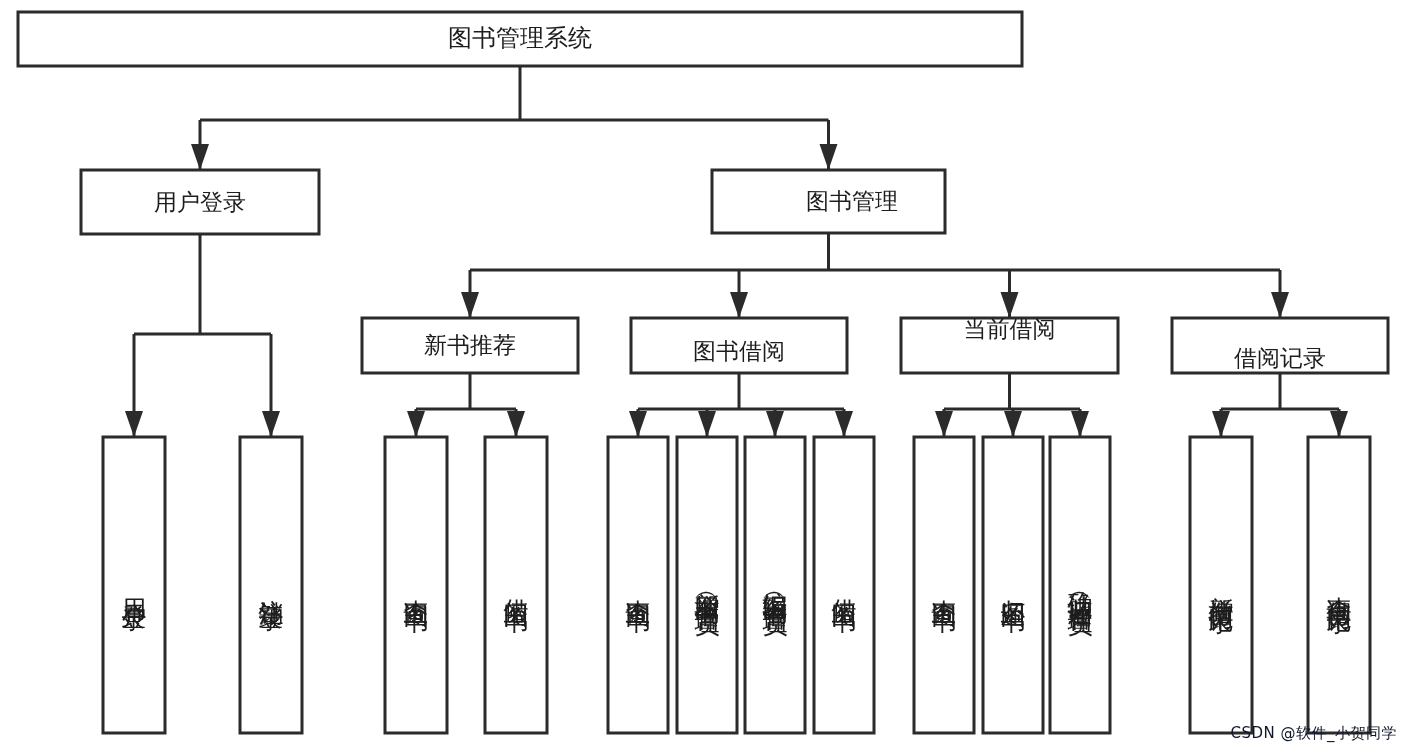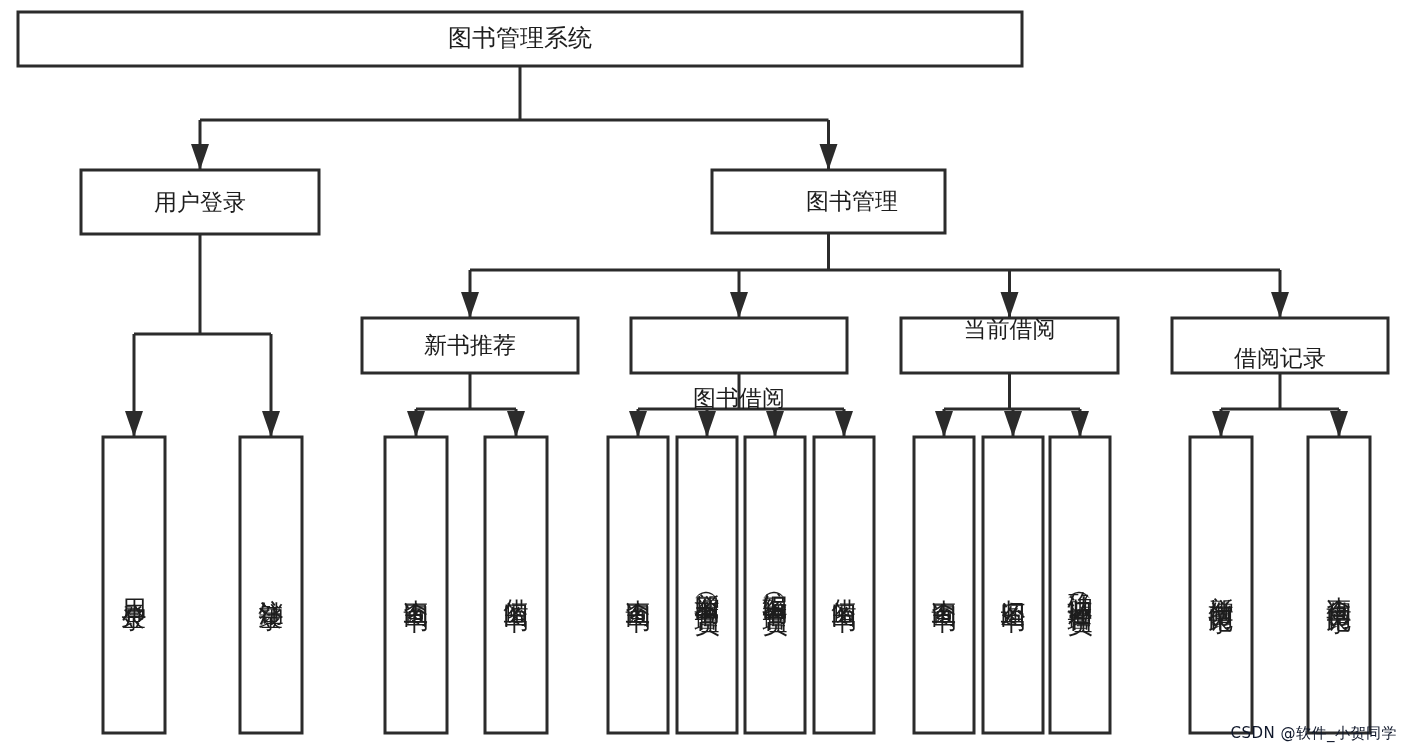--- a/index.html
+++ b/index.html
@@ -159,21 +159,21 @@
         <rect x="1190" y="437" width="62" height="296" class="node-box"></rect>
         <rect x="1308" y="437" width="62" height="296" class="node-box"></rect>
       </g>
   </svg>
 
   <div id="labels-layer">
       <div class="node-label horizontal lbl-root" style="left: 18px; top: 12px; width: 1004px; height: 54px;">图书管理系统</div>
       <div class="node-label horizontal lbl-l1" style="left: 81px; top: 170px; width: 238px; height: 64px;">用户登录</div>
       <div class="node-label horizontal lbl-l1" style="left: 712px; top: 170px; width: 280px; height: 63px;">图书管理</div>
       <div class="node-label horizontal lbl-l2" style="left: 362px; top: 318px; width: 216px; height: 55px;">新书推荐</div>
-      <div class="node-label horizontal lbl-l2" style="left: 631px; top: 318px; width: 216px; height: 66px; margin-top: 47px;">图书借阅</div>
+      <div class="node-label horizontal lbl-l2" style="left: 631px; top: 318px; width: 216px; height: 66px;">图书借阅</div>
       <div class="node-label horizontal lbl-l2" style="left: 901px; top: 302px; width: 217px; height: 55px;">当前借阅</div>
       <div class="node-label horizontal lbl-l2" style="left: 1172px; top: 331px; width: 216px; height: 55px;">借阅记录</div>
       <div class="node-label vertical lbl-leaf" style="left: 103px; top: 437px; width: 62px; height: 296px;">用户登录</div>
       <div class="node-label vertical lbl-leaf" style="left: 240px; top: 437px; width: 62px; height: 296px;">注销登录</div>
       <div class="node-label vertical lbl-leaf" style="left: 385px; top: 437px; width: 62px; height: 296px;">查询图书</div>
       <div class="node-label vertical lbl-leaf" style="left: 485px; top: 437px; width: 62px; height: 296px;">借阅图书</div>
       <div class="node-label vertical lbl-leaf" style="left: 608px; top: 437px; width: 60px; height: 296px;">查询图书</div>
       <div class="node-label vertical lbl-leaf" style="left: 677px; top: 437px; width: 60px; height: 296px;">新增图书（管理员）</div>
       <div class="node-label vertical lbl-leaf" style="left: 745px; top: 437px; width: 60px; height: 296px;">编辑图书（管理员）</div>
       <div class="node-label vertical lbl-leaf" style="left: 814px; top: 437px; width: 60px; height: 296px;">借阅图书</div>

